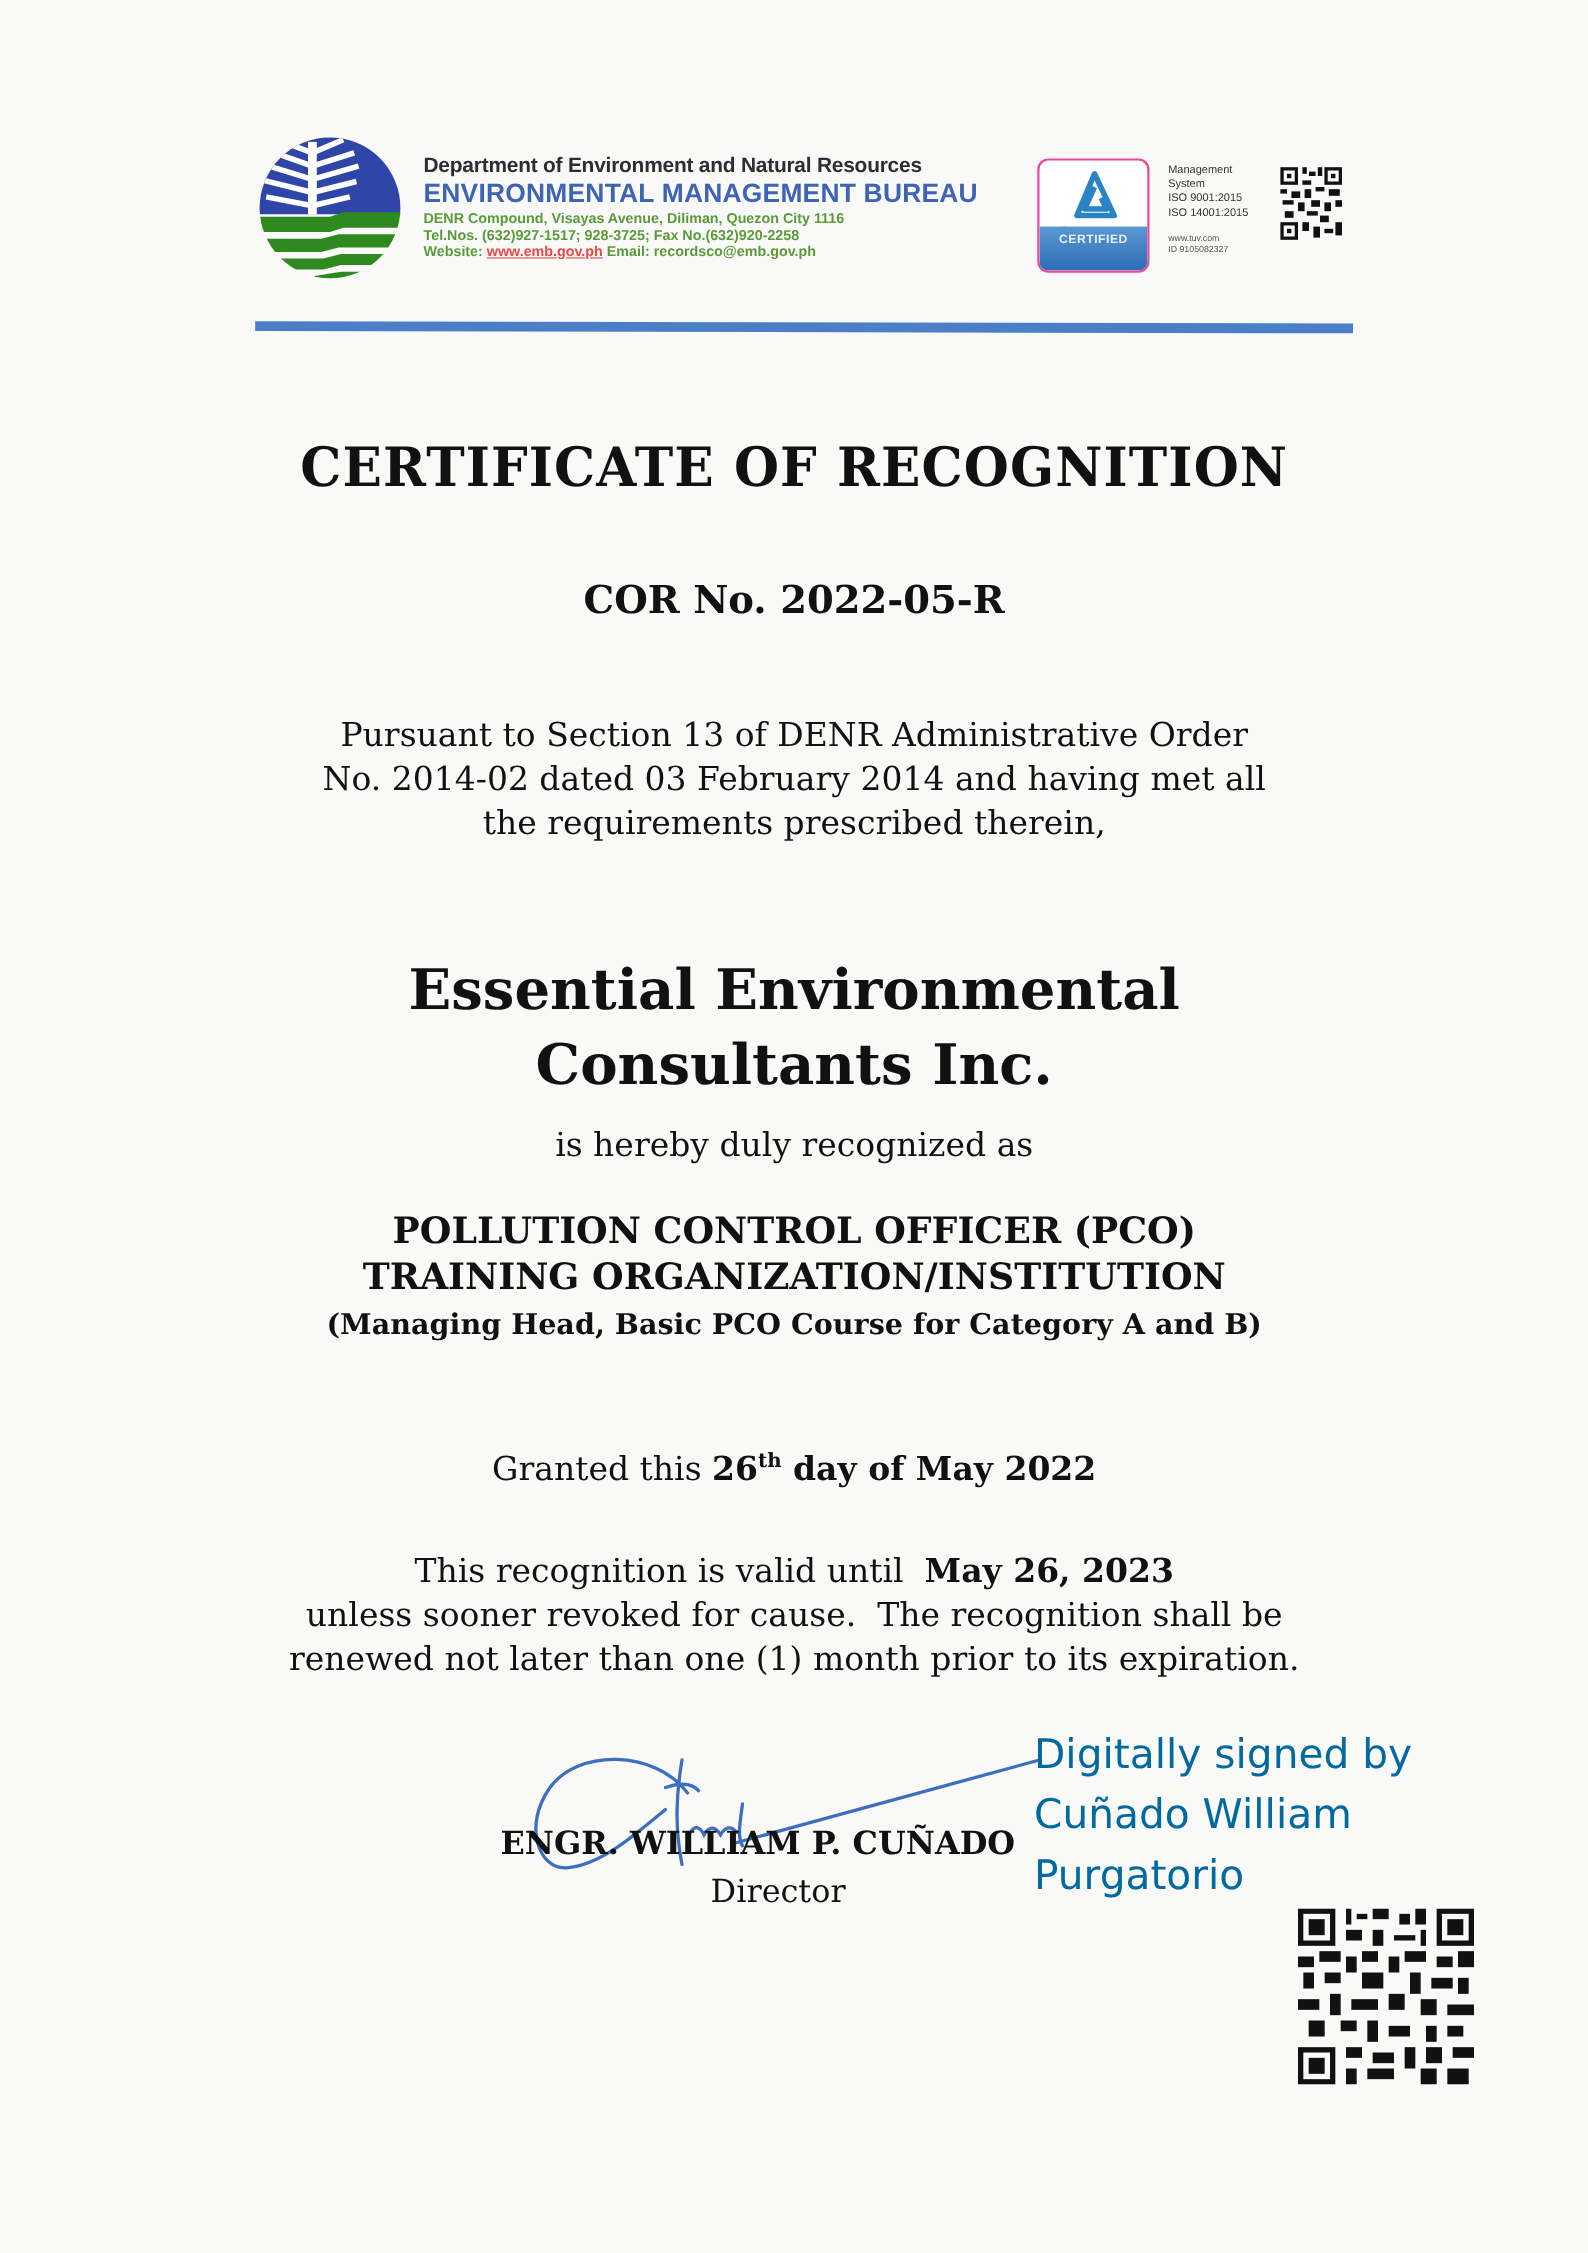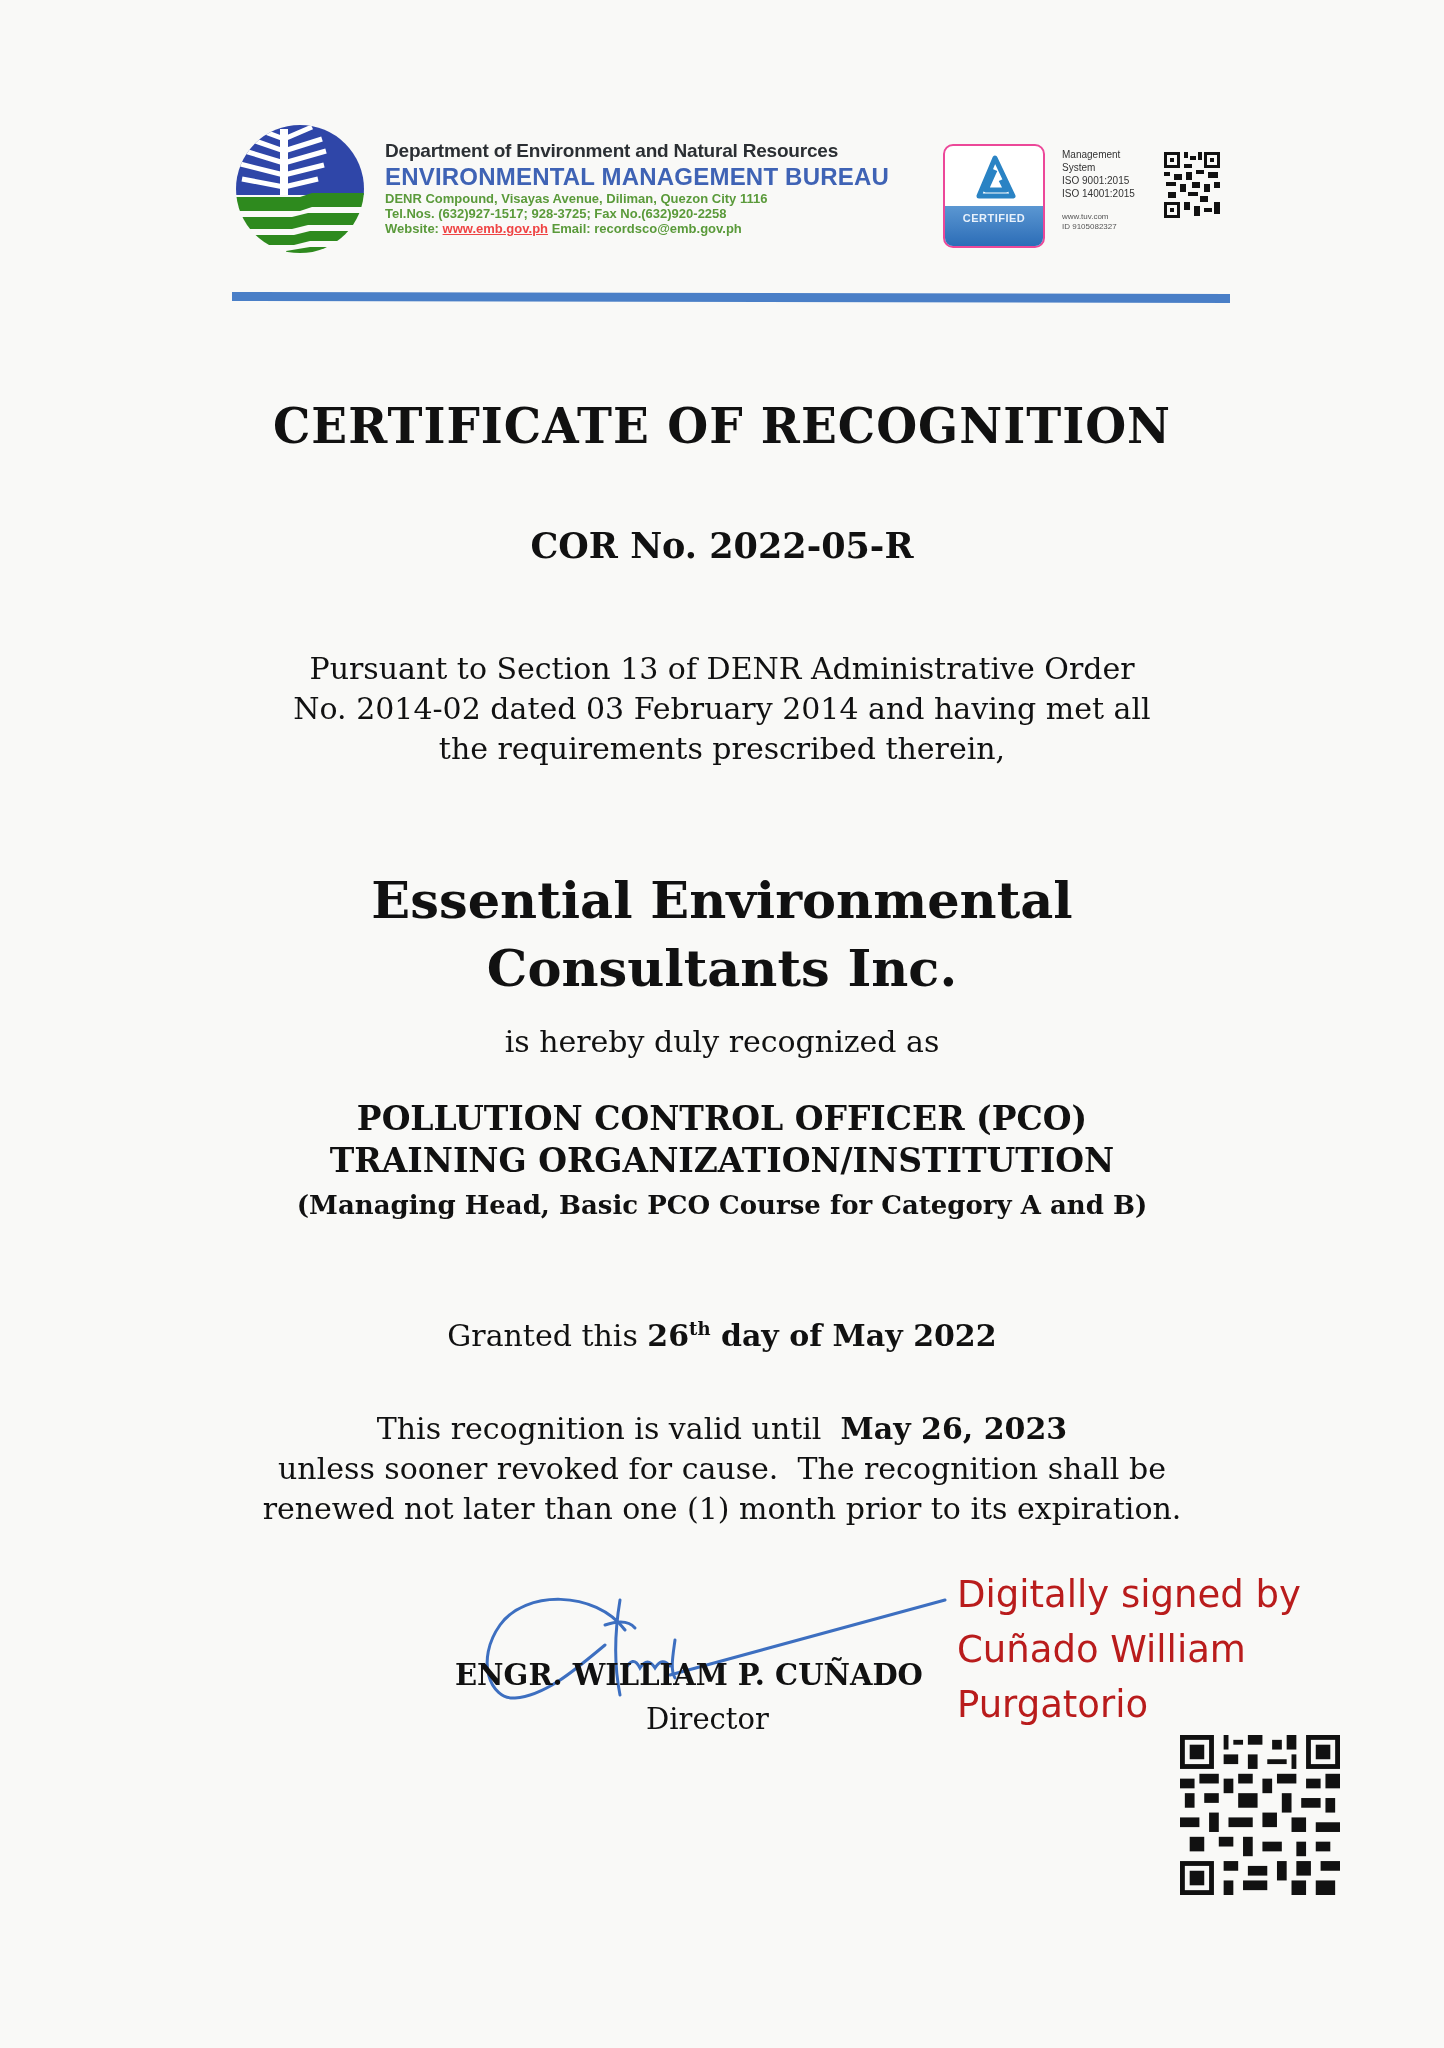--- a/index.html
+++ b/index.html
@@ -32,21 +32,21 @@
   #pco{top:1098px;font-size:33px;font-weight:bold;line-height:42px;}
   #pco-sub{top:1190px;font-size:26px;font-weight:bold;}
   #granted{top:1285px;}
   #granted b{font-weight:bold;}
   #granted sup{font-size:18px;}
   #valid{top:1385px;}
   
   #sig{left:455px;top:1580px;width:500px;height:140px;}
   #sig-name{left:455px;top:1658px;font-size:29px;font-weight:bold;white-space:nowrap;}
   #sig-title{left:646px;top:1702px;font-size:29px;white-space:nowrap;}
-  #dsig{left:940px;top:1567px;font-family:"DejaVu Sans","Liberation Sans",sans-serif;font-size:37px;line-height:55px;color:#b91c1c;white-space:nowrap;margin-left:17px;}
+  #dsig{left:940px;top:1567px;font-family:"DejaVu Sans","Liberation Sans",sans-serif;font-size:37px;line-height:55px;color:#0369a1;white-space:nowrap;}
   #qr-bottom{left:1180px;top:1735px;width:160px;height:160px;}
 </style>
 </head>
 <body>
 
 <svg id="logo" class="abs" viewBox="0 0 140 135">
   <defs>
       <clipPath id="circ">
         <circle cx="70" cy="66" r="64"></circle>
       </clipPath>

